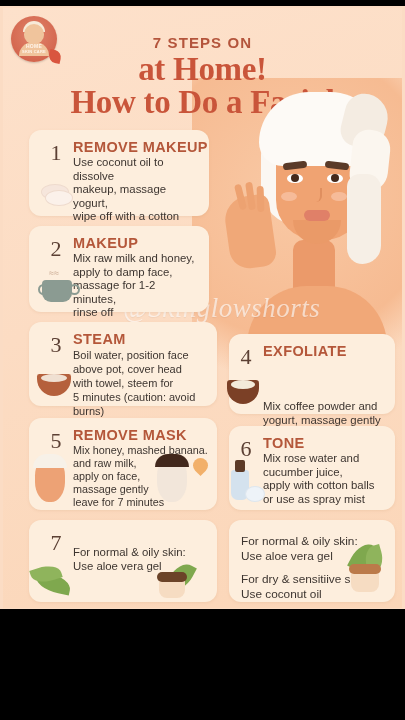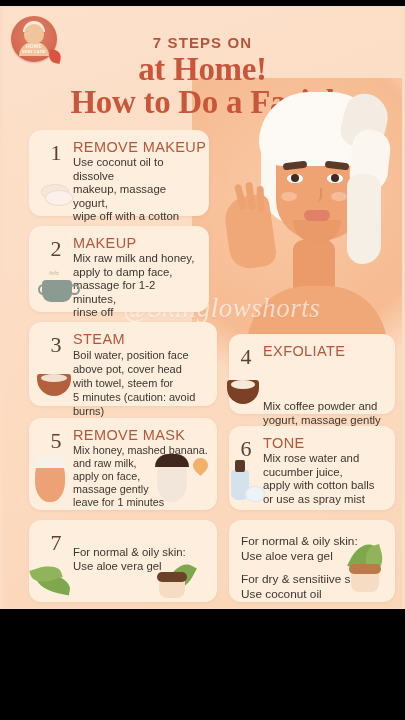--- a/index.html
+++ b/index.html
@@ -108,21 +108,21 @@
   .card{
     position:absolute;background:#fdeedd;border-radius:12px;
     box-shadow:0 1px 3px rgba(180,120,80,.13);
   }
   .num{
     position:absolute;left:14px;top:10px;width:26px;text-align:center;
     font-family:"Liberation Serif",serif;font-size:22px;color:#5c4034;
   }
   .c-head{
     position:absolute;left:44px;top:9px;
-    color:#b4573a;font-size:14.5px;font-weight:normal;letter-spacing:.4px;
+    color:#b4573a;font-size:14.5px;font-weight:bold;letter-spacing:.4px;
   }
   .c-body{
     position:absolute;left:44px;top:26px;right:8px;
     color:#3d3530;font-size:11.4px;line-height:13.6px;
     white-space:pre-line;
   }
   .c-body.alt{left:12px;top:14px;font-size:11.8px;line-height:15px;}
   .c-body.alt2{left:12px;top:52px;font-size:11.8px;line-height:15px;}
 
   
@@ -239,21 +239,21 @@
       <div class="cup-in" style="left:2px;top:46px;width:24px;height:9px;background:#f3ead9;"></div>
     </div>
 
     <div class="card" style="left:26px;top:410px;width:188px;height:92px;">
       <div class="num">5</div>
       <div class="c-head">REMOVE MASK</div>
       <div class="c-body" style="font-size:10.8px;line-height:13px;">Mix honey, mashed banana.
 and raw milk,
 apply on face,
 massage gently
-leave for 1 minutes</div>
+leave for 7 minutes</div>
       <div class="miniface" style="left:6px;top:40px;width:30px;height:44px;background:#eda275;"></div>
       <div style="position:absolute;left:4px;top:36px;width:34px;height:14px;background:#f7f1e8;border-radius:17px 17px 0 0;"></div>
       <div class="miniface" style="left:128px;top:40px;width:30px;height:44px;background:#f2e6da;"></div>
       <div style="position:absolute;left:126px;top:36px;width:34px;height:13px;background:#42281c;border-radius:17px 17px 0 0;"></div>
       <div class="drop" style="left:164px;top:40px;width:15px;height:15px;"></div>
     </div>
 
     <div class="card" style="left:226px;top:418px;width:166px;height:84px;">
       <div class="num" style="left:4px;">6</div>
       <div class="c-head" style="left:34px;text-align:center;">TONE</div>

